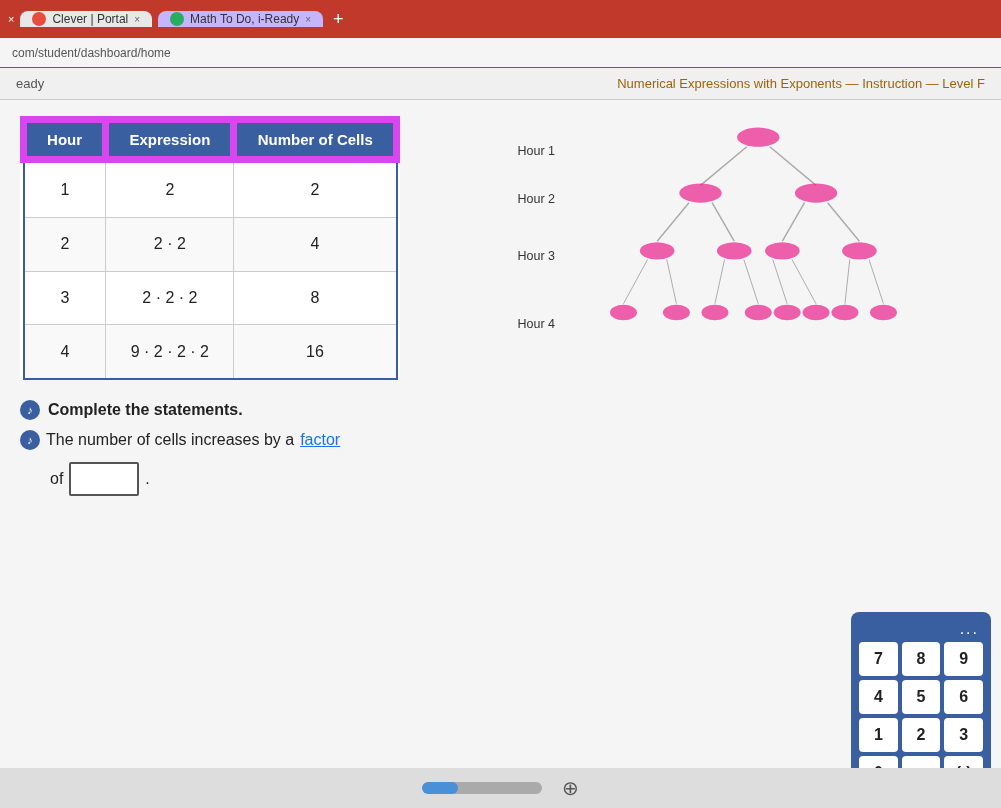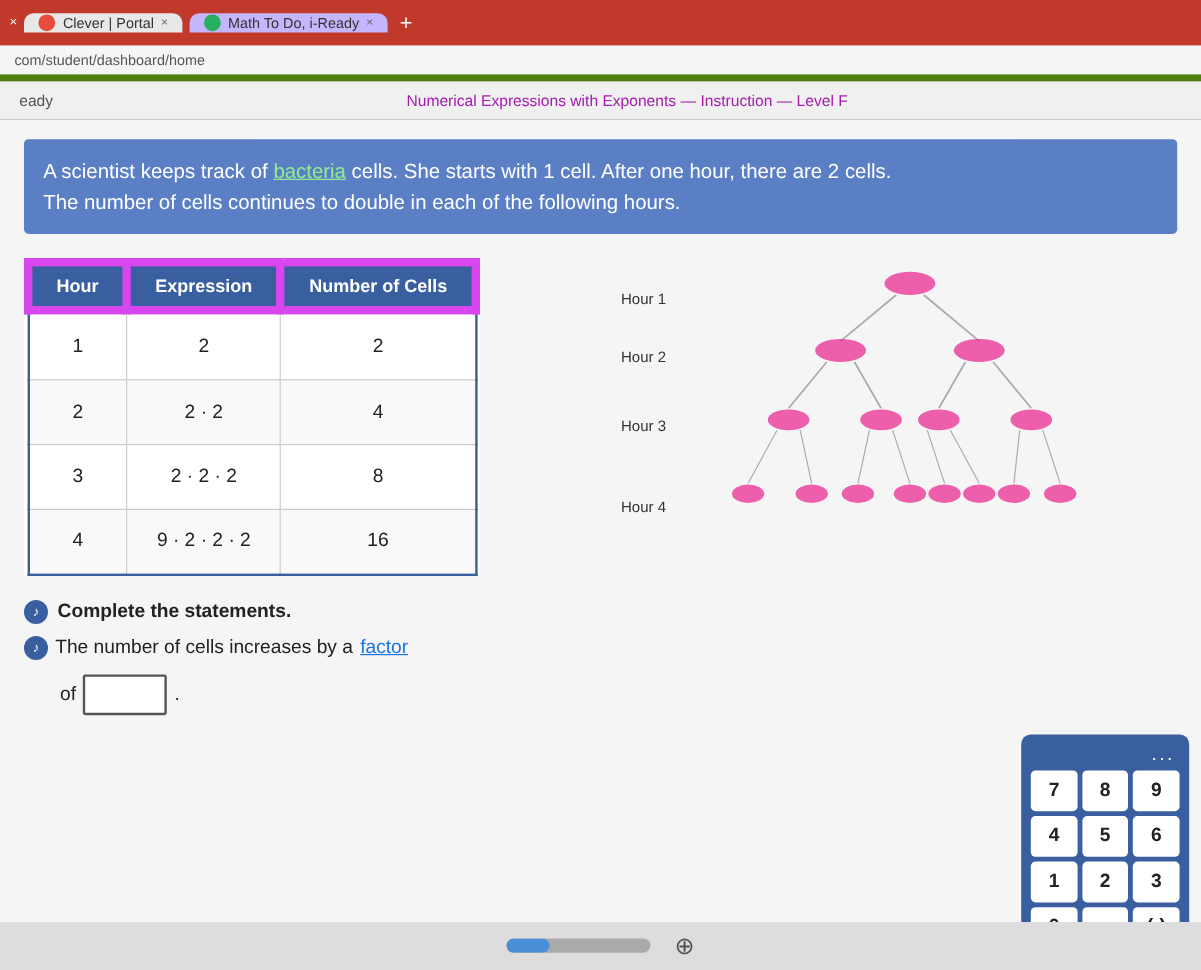--- a/index.html
+++ b/index.html
@@ -49,21 +49,21 @@
 
     
     .address-bar {
       background: #f5f5f5;
       height: 30px;
       display: flex;
       align-items: center;
       padding: 0 12px;
       font-size: 12px;
       color: #555;
-      border-bottom: 6px solid #4d7c0f;
+      border-bottom: 1px solid #4d7c0f;
     }
 
     
     .main-content {
       background: #f5f5f5;
       padding: 16px 20px;
       height: calc(808px - 38px - 30px - 32px);
       overflow-y: auto;
     }
 
@@ -253,33 +253,25 @@
   </div>
   <button class="tab-plus">+</button>
 </div>
 
 <div class="address-bar">
   <span>com/student/dashboard/home</span>
 </div>
 
 <div style="display:flex; background:#f0f0f0; border-bottom:1px solid #ccc; align-items:center; height:32px; padding:0 16px;">
   <span style="font-size:13px; color:#555; margin-right:16px;">eady</span>
-  <span style="flex:1; text-align:center; font-size:13px; color:#a21caf;">Numerical Expressions with Exponents — Instruction — Level F</span>
+  <span style="flex:1; text-align:right; font-size:13px; color:#a16207;">Numerical Expressions with Exponents — Instruction — Level F</span>
 </div>
 
 <div class="main-content" style="position:relative;">
 
-  <div class="problem-statement">
-    <div>
-      <span>A scientist keeps track of </span><a class="factor-link" style="color:#90ee90;">bacteria</a><span> cells. She starts with 1 cell. After one hour, there are 2 cells.</span>
-    </div>
-    <div>
-      <span>The number of cells continues to double in each of the following hours.</span>
-    </div>
-  </div>
 
   <div class="content-row">
 
     <table class="data-table">
       <thead>
         <tr>
           <th>Hour</th>
           <th>Expression</th>
           <th>Number of Cells</th>
         </tr>

